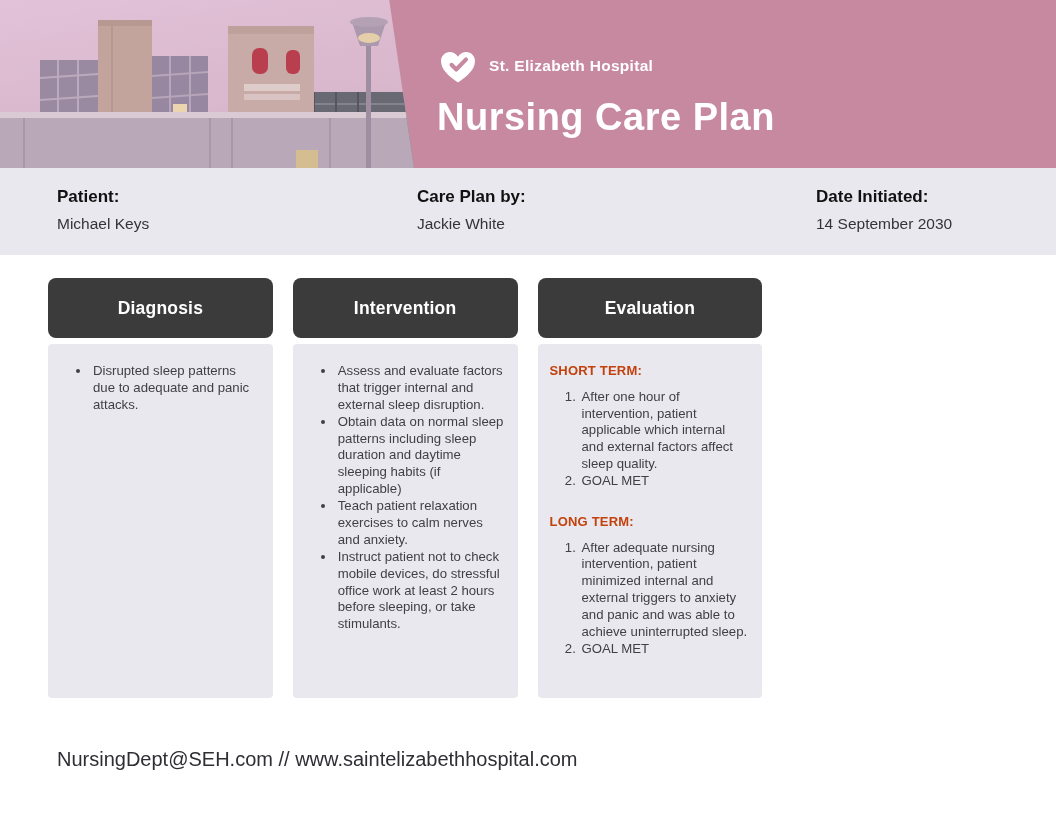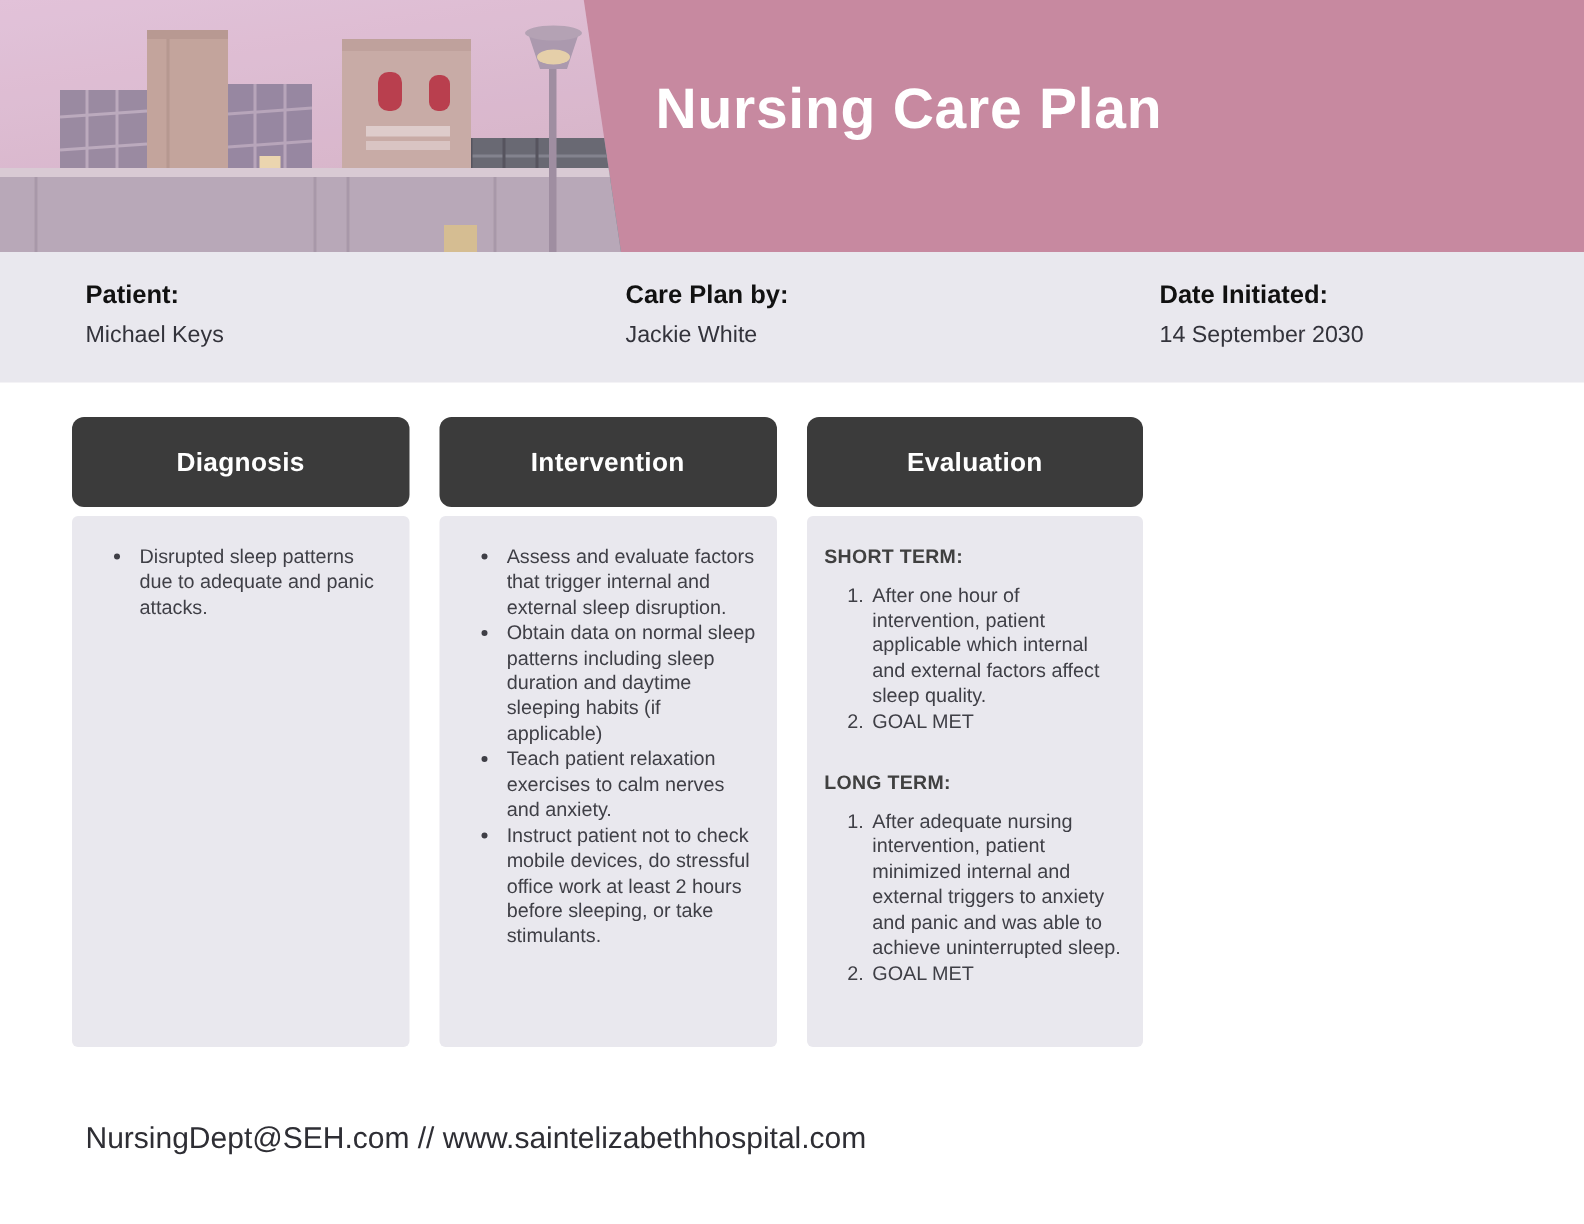--- a/index.html
+++ b/index.html
@@ -63,21 +63,21 @@
     font-weight: bold;
     color: #111111;
     margin-bottom: 8px;
   }
   .info-field .value {
     font-size: 15.5px;
     color: #33333b;
   }
   .info-field.f0 { left: 57px; }
   .info-field.f1 { left: 417px; }
-  .info-field.f2 { left: 773px; }
+  .info-field.f2 { left: 816px; }
 
   
   .columns {
     position: absolute;
     top: 278px; left: 48px;
     width: 959px;
     display: grid;
     grid-template-columns: repeat(4, 1fr);
     gap: 20px;
   }
@@ -115,21 +115,21 @@
   .col-body ol {
     list-style: decimal outside;
     padding-left: 17px;
     margin-left: 13px;
     margin-right: 0;
   }
   .col-body ol li { padding-left: 2px; }
   .eval-heading {
     font-size: 13px;
     font-weight: bold;
-    color: #404040;
+    color: #c2410c;
     letter-spacing: 0.2px;
     margin: 0 0 9px 0;
   }
   .eval-heading.second { margin-top: 24px; }
 
   
   .footer {
     position: absolute;
     left: 57px; top: 748px;
     font-size: 20px;
@@ -212,20 +212,27 @@
 
         <rect x="366" y="40" width="5" height="128" fill="#978fa2"></rect>
         <path d="M352 22 L386 22 L378 46 L360 46 Z" fill="#a59db1"></path>
         <ellipse cx="369" cy="22" rx="19" ry="5" fill="#b0a8b9"></ellipse>
         <ellipse cx="369" cy="38" rx="11" ry="5" fill="#ecdfab"></ellipse>
 
         <rect x="0" y="0" width="414" height="168" fill="#c789a0" opacity="0.18"></rect>
       </svg>
     </div>
     <div class="hero-content">
+      <div class="brand-row">
+        <svg width="42" height="42" viewBox="0 0 24 24">
+          <path d="M12 21.4C6.4 17.7 2.3 13.9 2.3 9.2 2.3 6.3 4.5 4 7.3 4c1.9 0 3.7 1.1 4.7 2.7C13 5.1 14.8 4 16.7 4c2.8 0 5 2.3 5 5.2 0 4.7-4.1 8.5-9.7 12.2z" fill="#ffffff"></path>
+          <path d="M8.3 11.3l2.7 2.7 5.6-5.8" stroke="#c789a0" stroke-width="2.3" fill="none" stroke-linecap="round" stroke-linejoin="round"></path>
+        </svg>
+        <span class="brand-name">St. Elizabeth Hospital</span>
+      </div>
       <h1 class="hero-title">Nursing Care Plan</h1>
     </div>
   </header>
 
   <section class="info-bar">
     <div class="info-field f1">
       <div class="label">Care Plan by:</div>
       <div class="value">Jackie White</div>
     </div>
     <div class="info-field f0">

